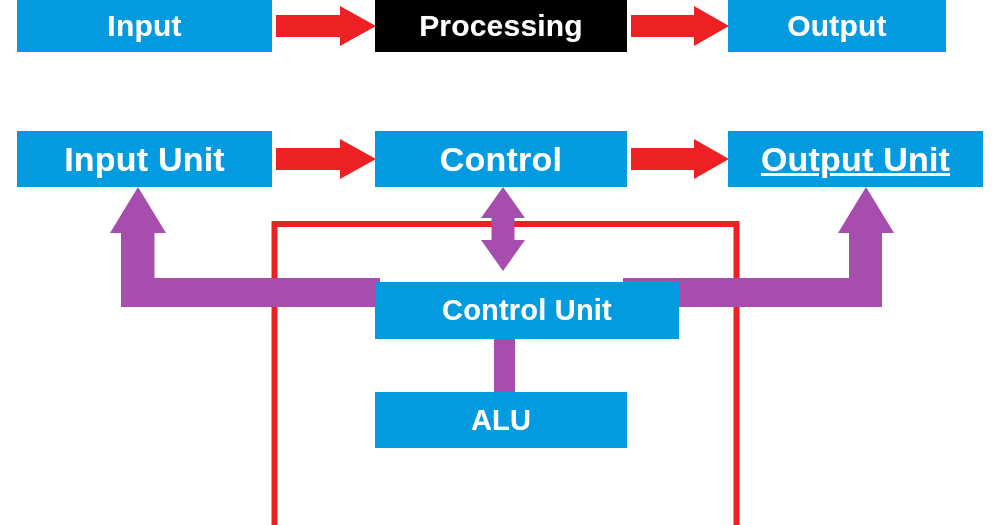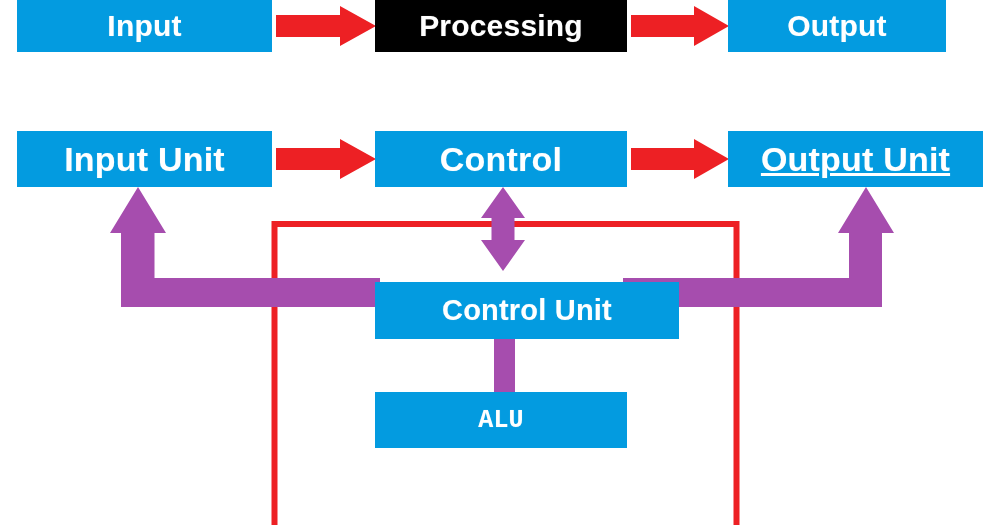--- a/index.html
+++ b/index.html
@@ -35,21 +35,21 @@
     letter-spacing: 0.2px;
     text-shadow: 0 0 1px rgba(255,255,255,0.35);
     z-index: 5;
     box-sizing: border-box;
     user-select: none;
     line-height: 1;
   }
   .box-r1 { font-size: 30px; }
   .box-r2 { font-size: 34px; }
   .box-cu { font-size: 29px; }
-  .box-alu { font-size: 25px; font-family: Liberation Mono, monospace; }
+  .box-alu { font-size: 29px; }
 </style>
 </head>
 <body>
 
 <div id="diagram">
 
   <svg id="svg-layer" viewBox="0 0 999 525">
 
     <g>
       <path d="M 274.5 525 L 274.5 224 L 736.5 224 L 736.5 525" fill="none" stroke="#ED2024" stroke-width="6"></path>

